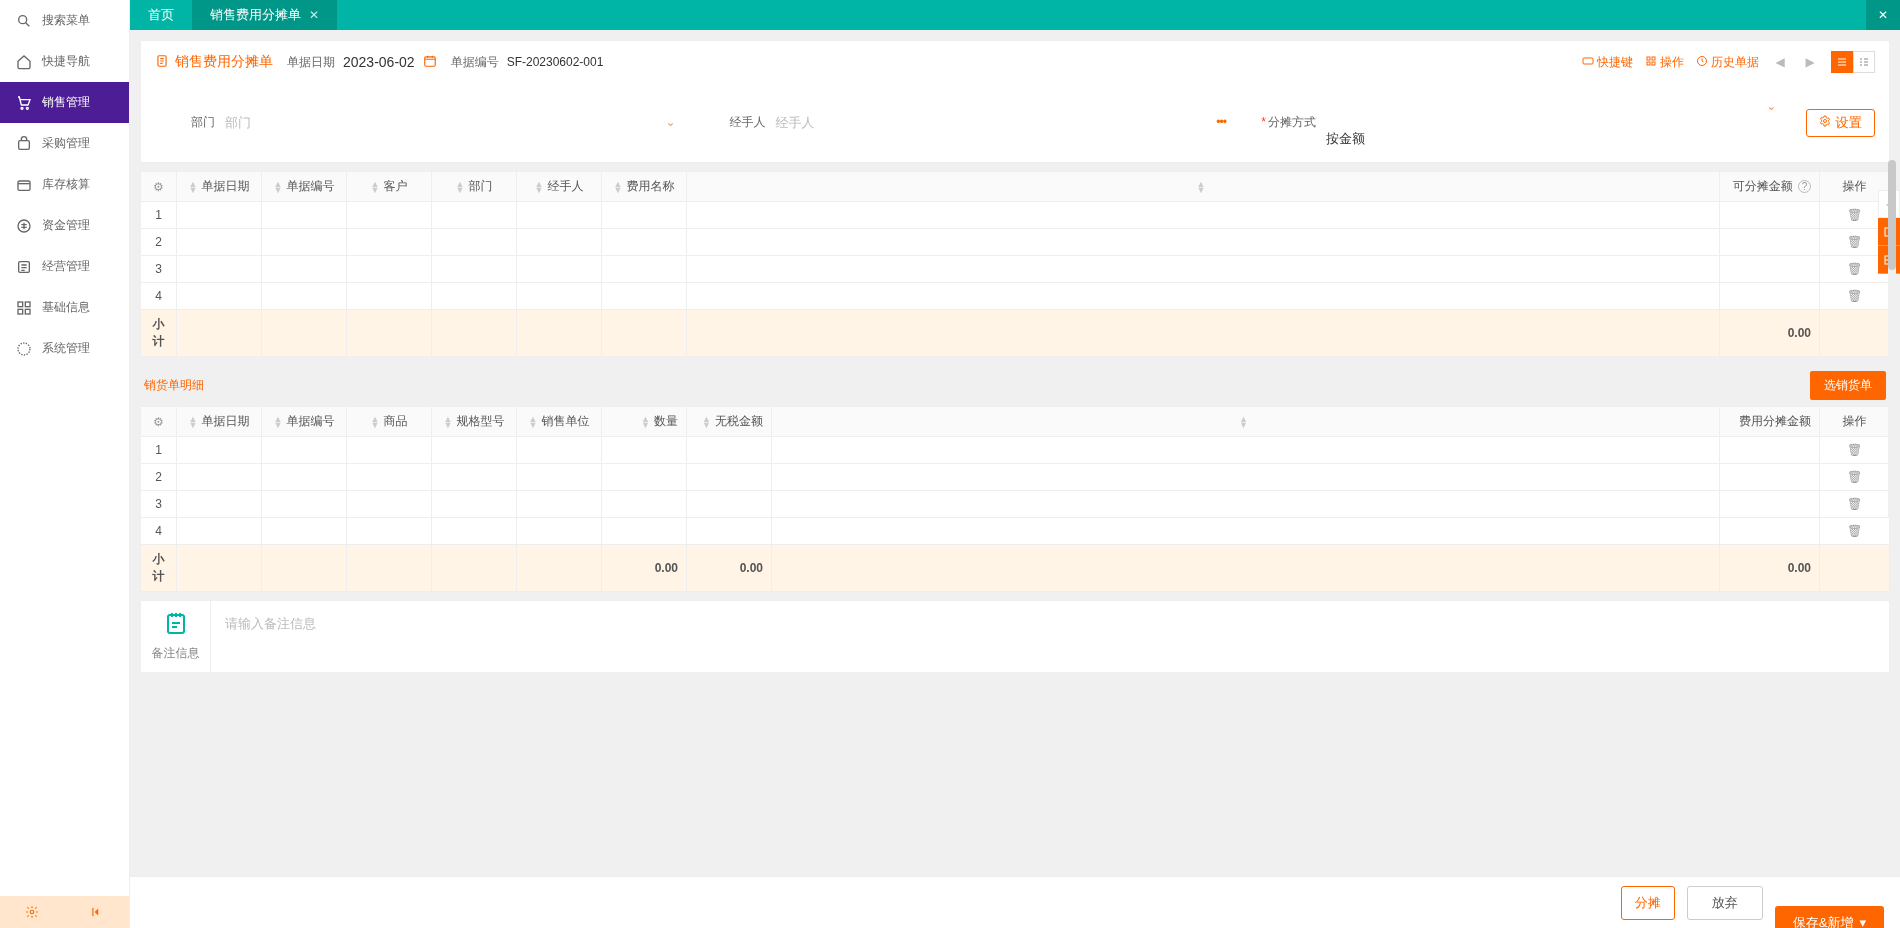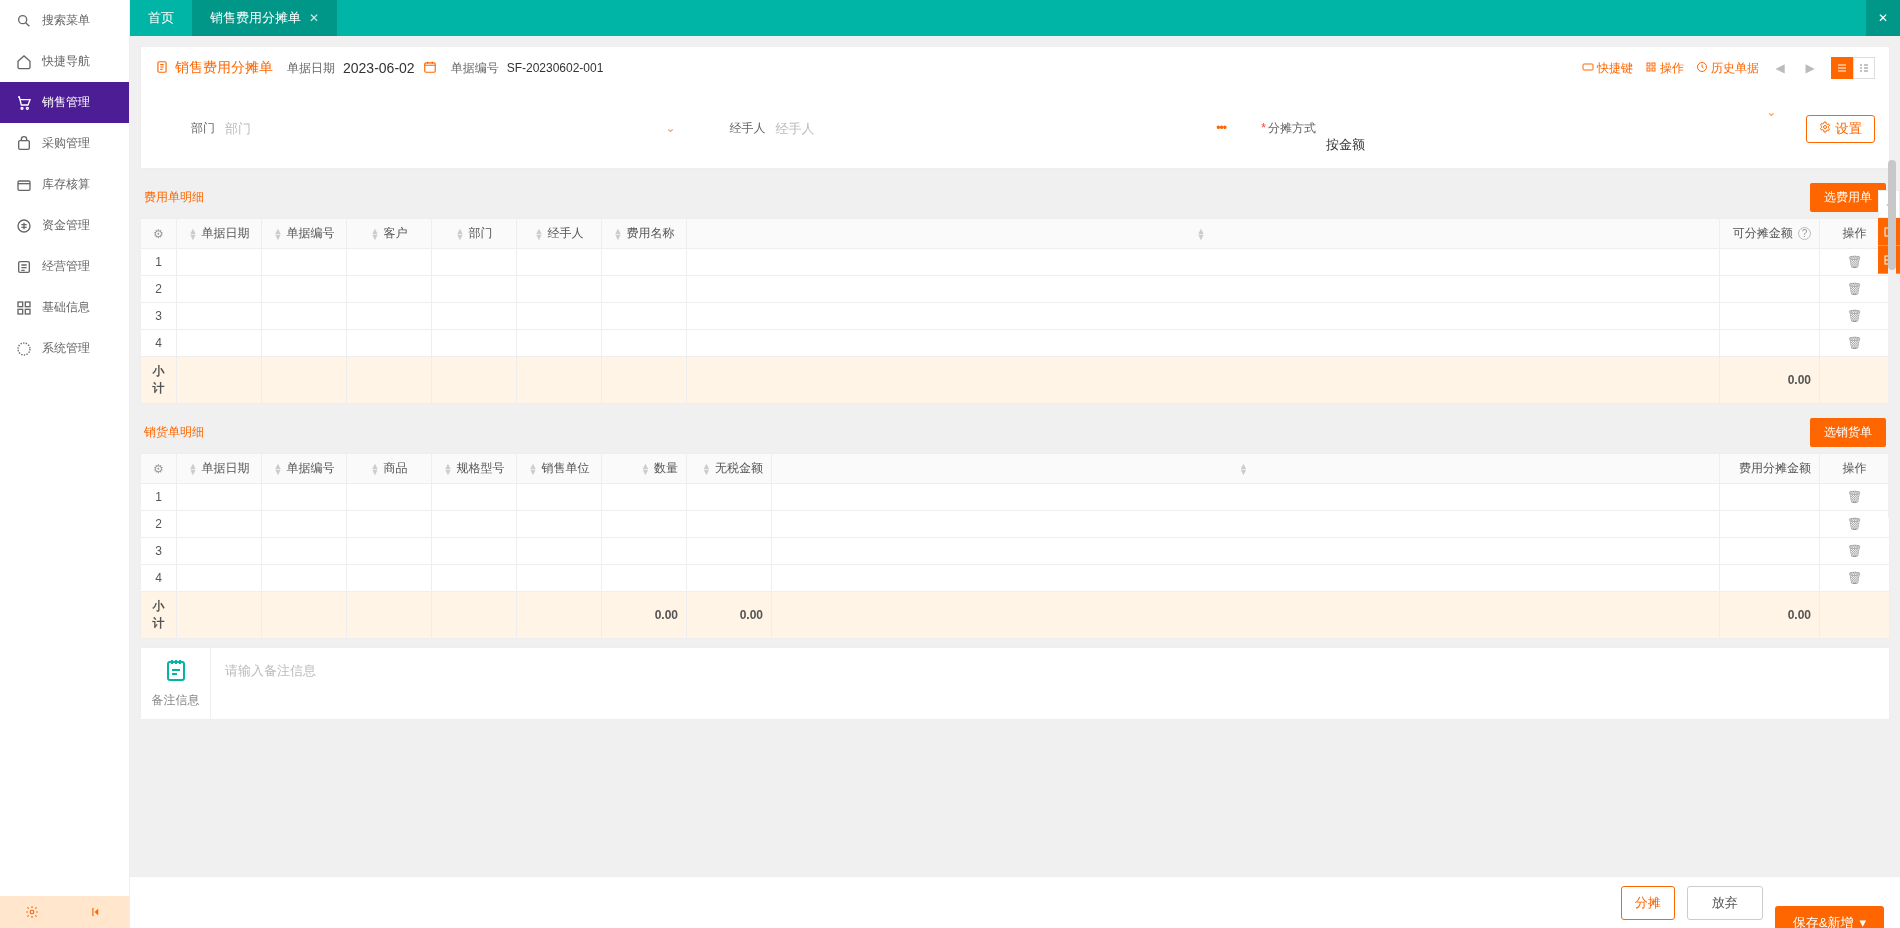--- a/index.html
+++ b/index.html
@@ -12,21 +12,21 @@
 .sidebar-item { display: flex; align-items: center; padding: 12px 16px; cursor: pointer; color: #666; gap: 10px; }
 .sidebar-item.active { background: #4c1d95; color: #fff; }
 .sidebar-item .icon { width: 16px; height: 16px; display: flex; align-items: center; justify-content: center; }
 .sidebar-bottom { display: flex; background: #ffe6cc; }
 .sidebar-bottom .bot-btn { flex: 1; display: flex; align-items: center; justify-content: center; height: 32px; cursor: pointer; color: #ff6600; }
 
 
 .main { flex: 1; display: flex; flex-direction: column; background: #f0f0f0; position: relative; }
 
 
-.tabs { display: flex; background: #00b5a5; height: 36px; align-items: stretch; }
+.tabs { display: flex; background: #00b5a5; height: 30px; align-items: stretch; }
 .tab { display: flex; align-items: center; padding: 0 18px; color: #fff; cursor: pointer; font-size: 13px; gap: 6px; }
 .tab.active { background: #009688; }
 .tab-close { font-size: 12px; opacity: .8; margin-left: 2px; }
 .tabs-spacer { flex: 1; }
 .tabs-close-all { width: 34px; display: flex; align-items: center; justify-content: center; color: #fff; cursor: pointer; background: #009688; }
 
 
 .content { flex: 1; overflow: auto; padding: 10px; display: flex; flex-direction: column; gap: 8px; }
 
 
@@ -305,24 +305,20 @@
             <span><svg width="12" height="12" viewBox="0 0 24 24" fill="none" stroke="currentColor" stroke-width="2">
                   <circle cx="12" cy="12" r="3"></circle>
                   <path d="M19 12a7 7 0 0 0-.1-1.2l2.1-1.6-2-3.4-2.5 1a7 7 0 0 0-2-1.2L14 2h-4l-.5 2.6a7 7 0 0 0-2 1.2l-2.5-1-2 3.4 2.1 1.6A7 7 0 0 0 5 12a7 7 0 0 0 .1 1.2l-2.1 1.6 2 3.4 2.5-1a7 7 0 0 0 2 1.2L10 22h4l.5-2.6a7 7 0 0 0 2-1.2l2.5 1 2-3.4-2.1-1.6A7 7 0 0 0 19 12z"></path>
                 </svg></span>
             <span>设置</span>
           </button>
         </div>
       </div>
 
       <div>
-        <div class="sec-top">
-          <div class="sec-title">费用单明细</div>
-          <button class="btn-primary">选费用单</button>
-        </div>
         <table class="table">
           <colgroup>
             <col style="width:36px">
               <col style="width:85px">
               <col style="width:85px">
               <col style="width:85px">
               <col style="width:85px">
               <col style="width:85px">
               <col style="width:85px">
               <col>

